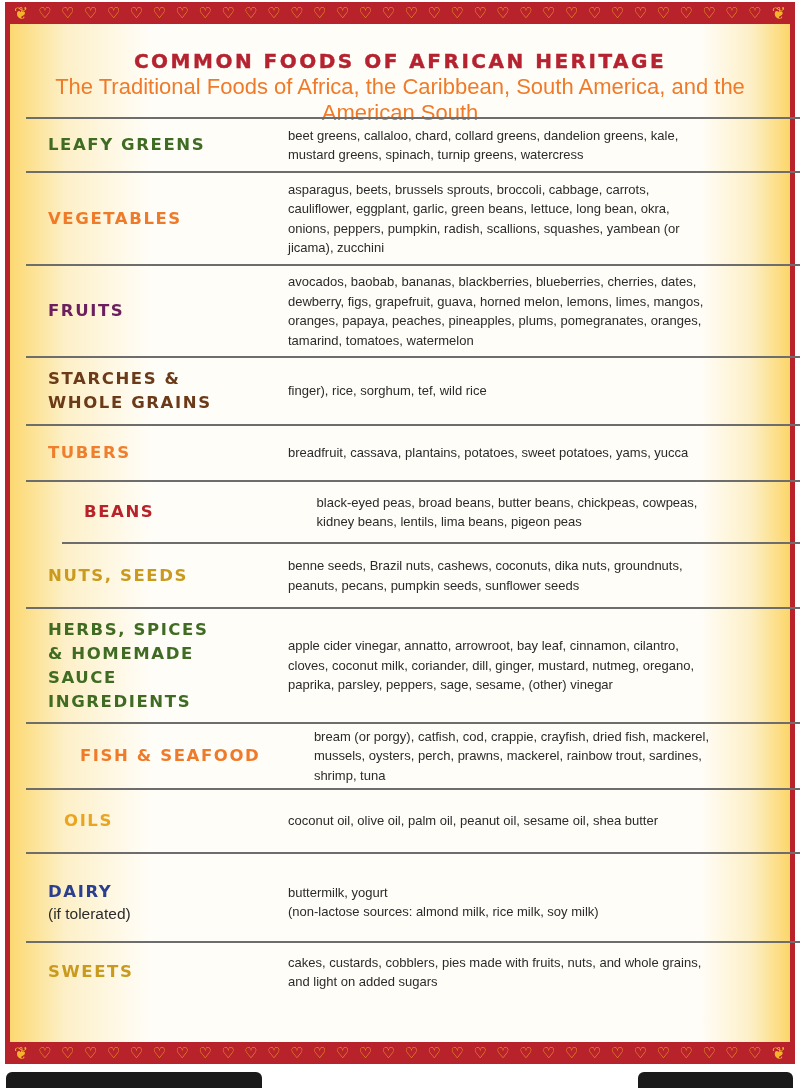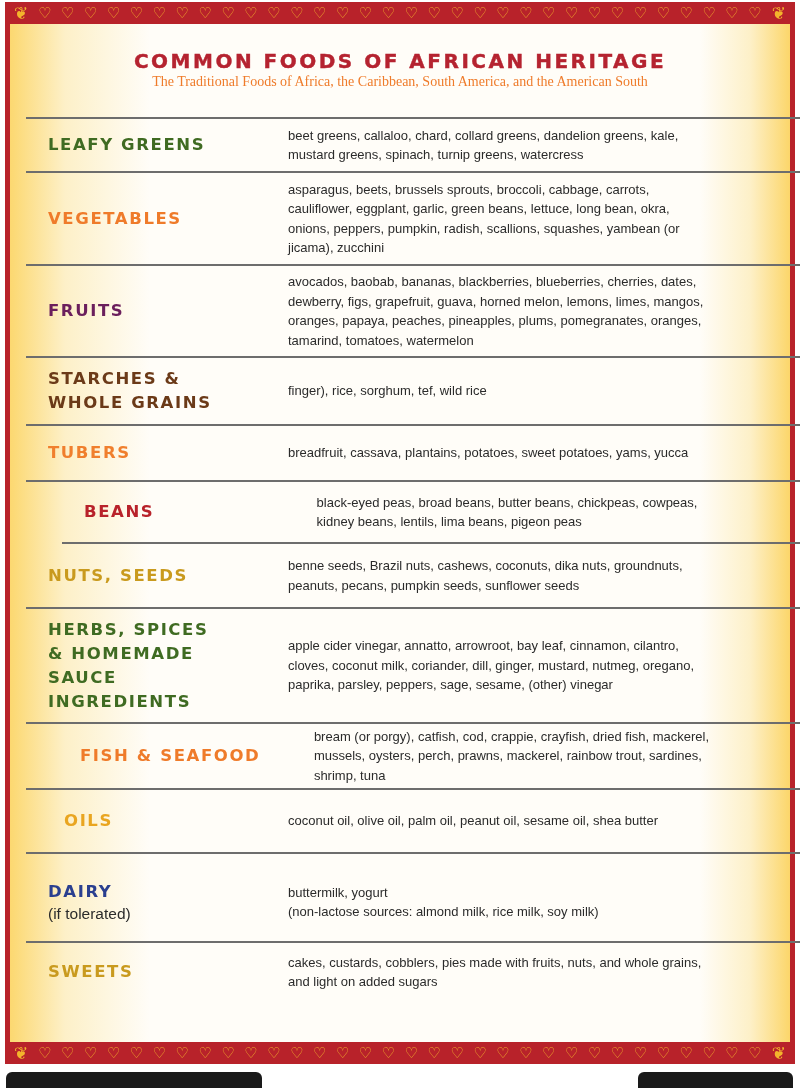--- a/index.html
+++ b/index.html
@@ -39,21 +39,21 @@
   }
   .title {
     position: absolute; top: 25px; left: 0; width: 780px;
     font-family: "DejaVu Sans", sans-serif; font-weight: bold;
     font-size: 20px; letter-spacing: 2.5px; color: #b52330;
     text-transform: uppercase;
     -webkit-text-stroke: 0.4px #b52330;
   }
   .subtitle {
     position: absolute; top: 50px; left: 0; width: 780px;
-    font-family: Liberation Serif, serif; font-size: 14px; color: #ef7b2a;
+    font-family: Liberation Sans, sans-serif; font-size: 22px; color: #ef7b2a;
   }
 
   .table {
     position: absolute; left: 16px; top: 93px; width: 780px;
     border-top: 2px solid #6d6d6d;
   }
   .row {
     position: relative; display: flex; align-items: center;
     border-bottom: 2px solid #6d6d6d;
   }

